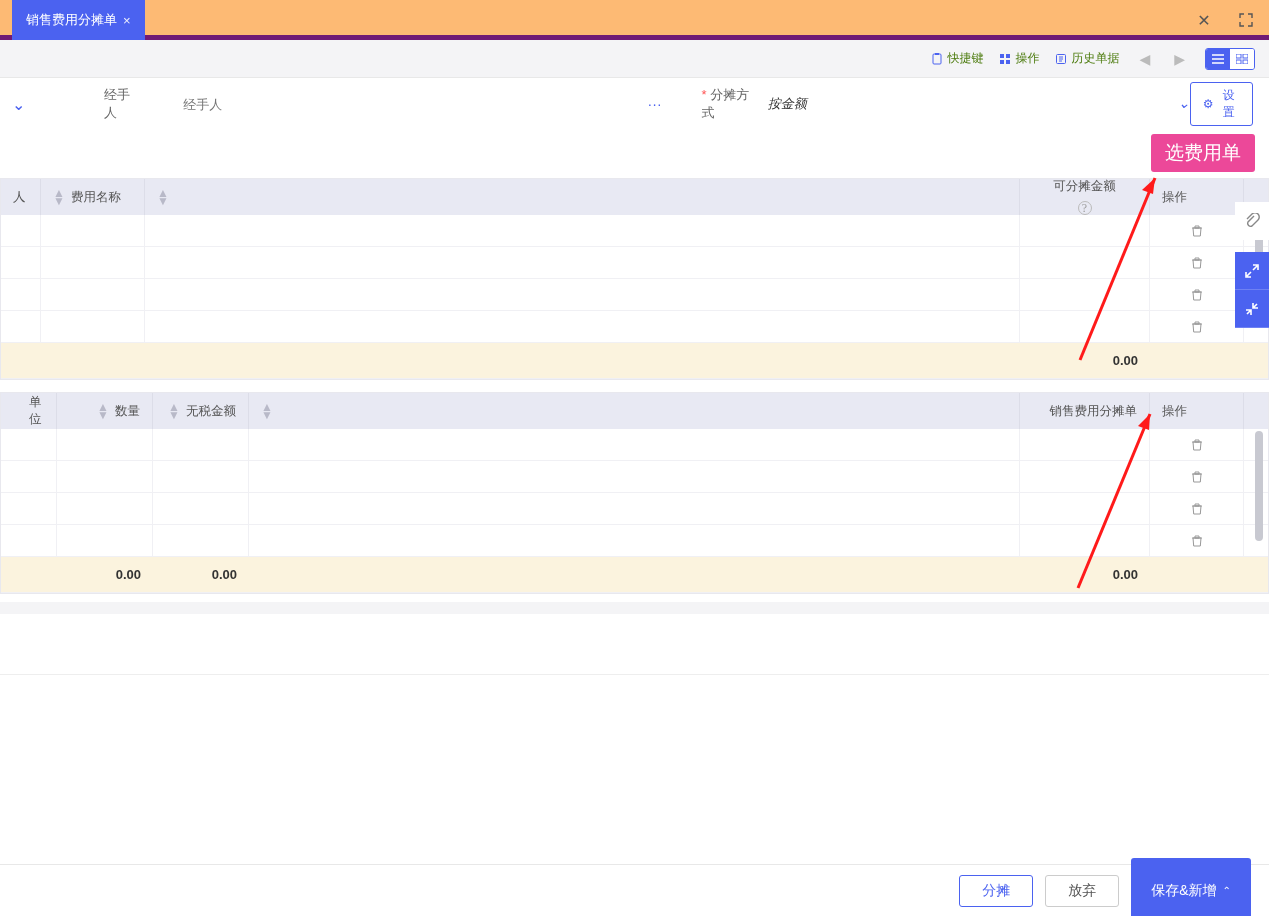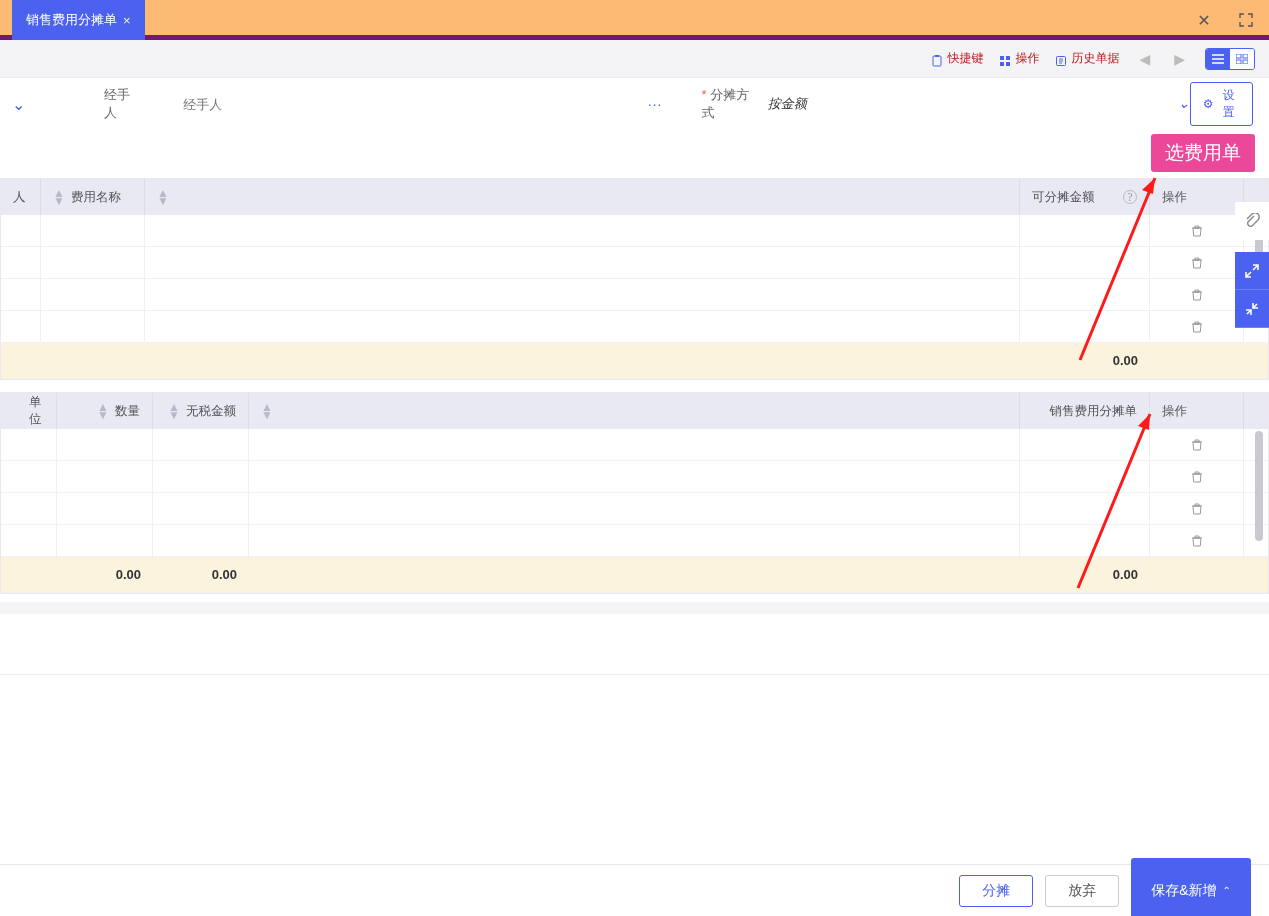--- a/index.html
+++ b/index.html
@@ -38,21 +38,21 @@
     .icon-btn-plain {
       width: 22px; height: 22px; display: inline-flex; align-items: center; justify-content: center;
       color: #555; cursor: pointer; font-size: 16px;
     }
     
     .tool-row {
       height: 38px; background: #f4f4f6; display: flex; align-items: center; justify-content: flex-end;
       padding-right: 14px; gap: 16px; border-bottom: 1px solid #e8e8e8;
     }
     .tool-link {
-      color: #b91c1c; font-size: 12px; display: inline-flex; align-items: flex-end; gap: 4px;
+      color: #4d7c0f; font-size: 12px; display: inline-flex; align-items: center; gap: 4px;
       cursor: pointer;
     }
     .arrow-btn { color: #bbb; cursor: default; font-size: 14px; padding: 0 4px; }
     .view-toggle { display: flex; border: 1px solid #4b62f0; border-radius: 3px; height: 22px; overflow: hidden; }
     .view-toggle span { width: 24px; display: flex; align-items: center; justify-content: center; font-size: 11px; cursor: pointer; }
     .view-toggle .active { background: #4b62f0; color: #fff; }
     .view-toggle .inactive { color: #4b62f0; background: #fff; }
 
     
     .form-row {
@@ -242,21 +242,21 @@
       <div class="th c0">
           <span>人</span>
         </div>
       <div class="th c1">
         <span class="sort-icon">▲<br>▼</span>
         <span>费用名称</span>
       </div>
       <div class="th c2">
         <span class="sort-icon">▲<br>▼</span>
       </div>
-      <div class="th c3" style="justify-content:space-between;">
+      <div class="th c3" style="justify-content:flex-end;flex-direction:column;">
         <span>可分摊金额</span>
         <span class="info-icon">?</span>
       </div>
       <div class="th c4">
           <span>操作</span>
         </div>
       <div class="th cscroll"></div>
     </div>
     <div class="grid-body">
       <div class="tr">

